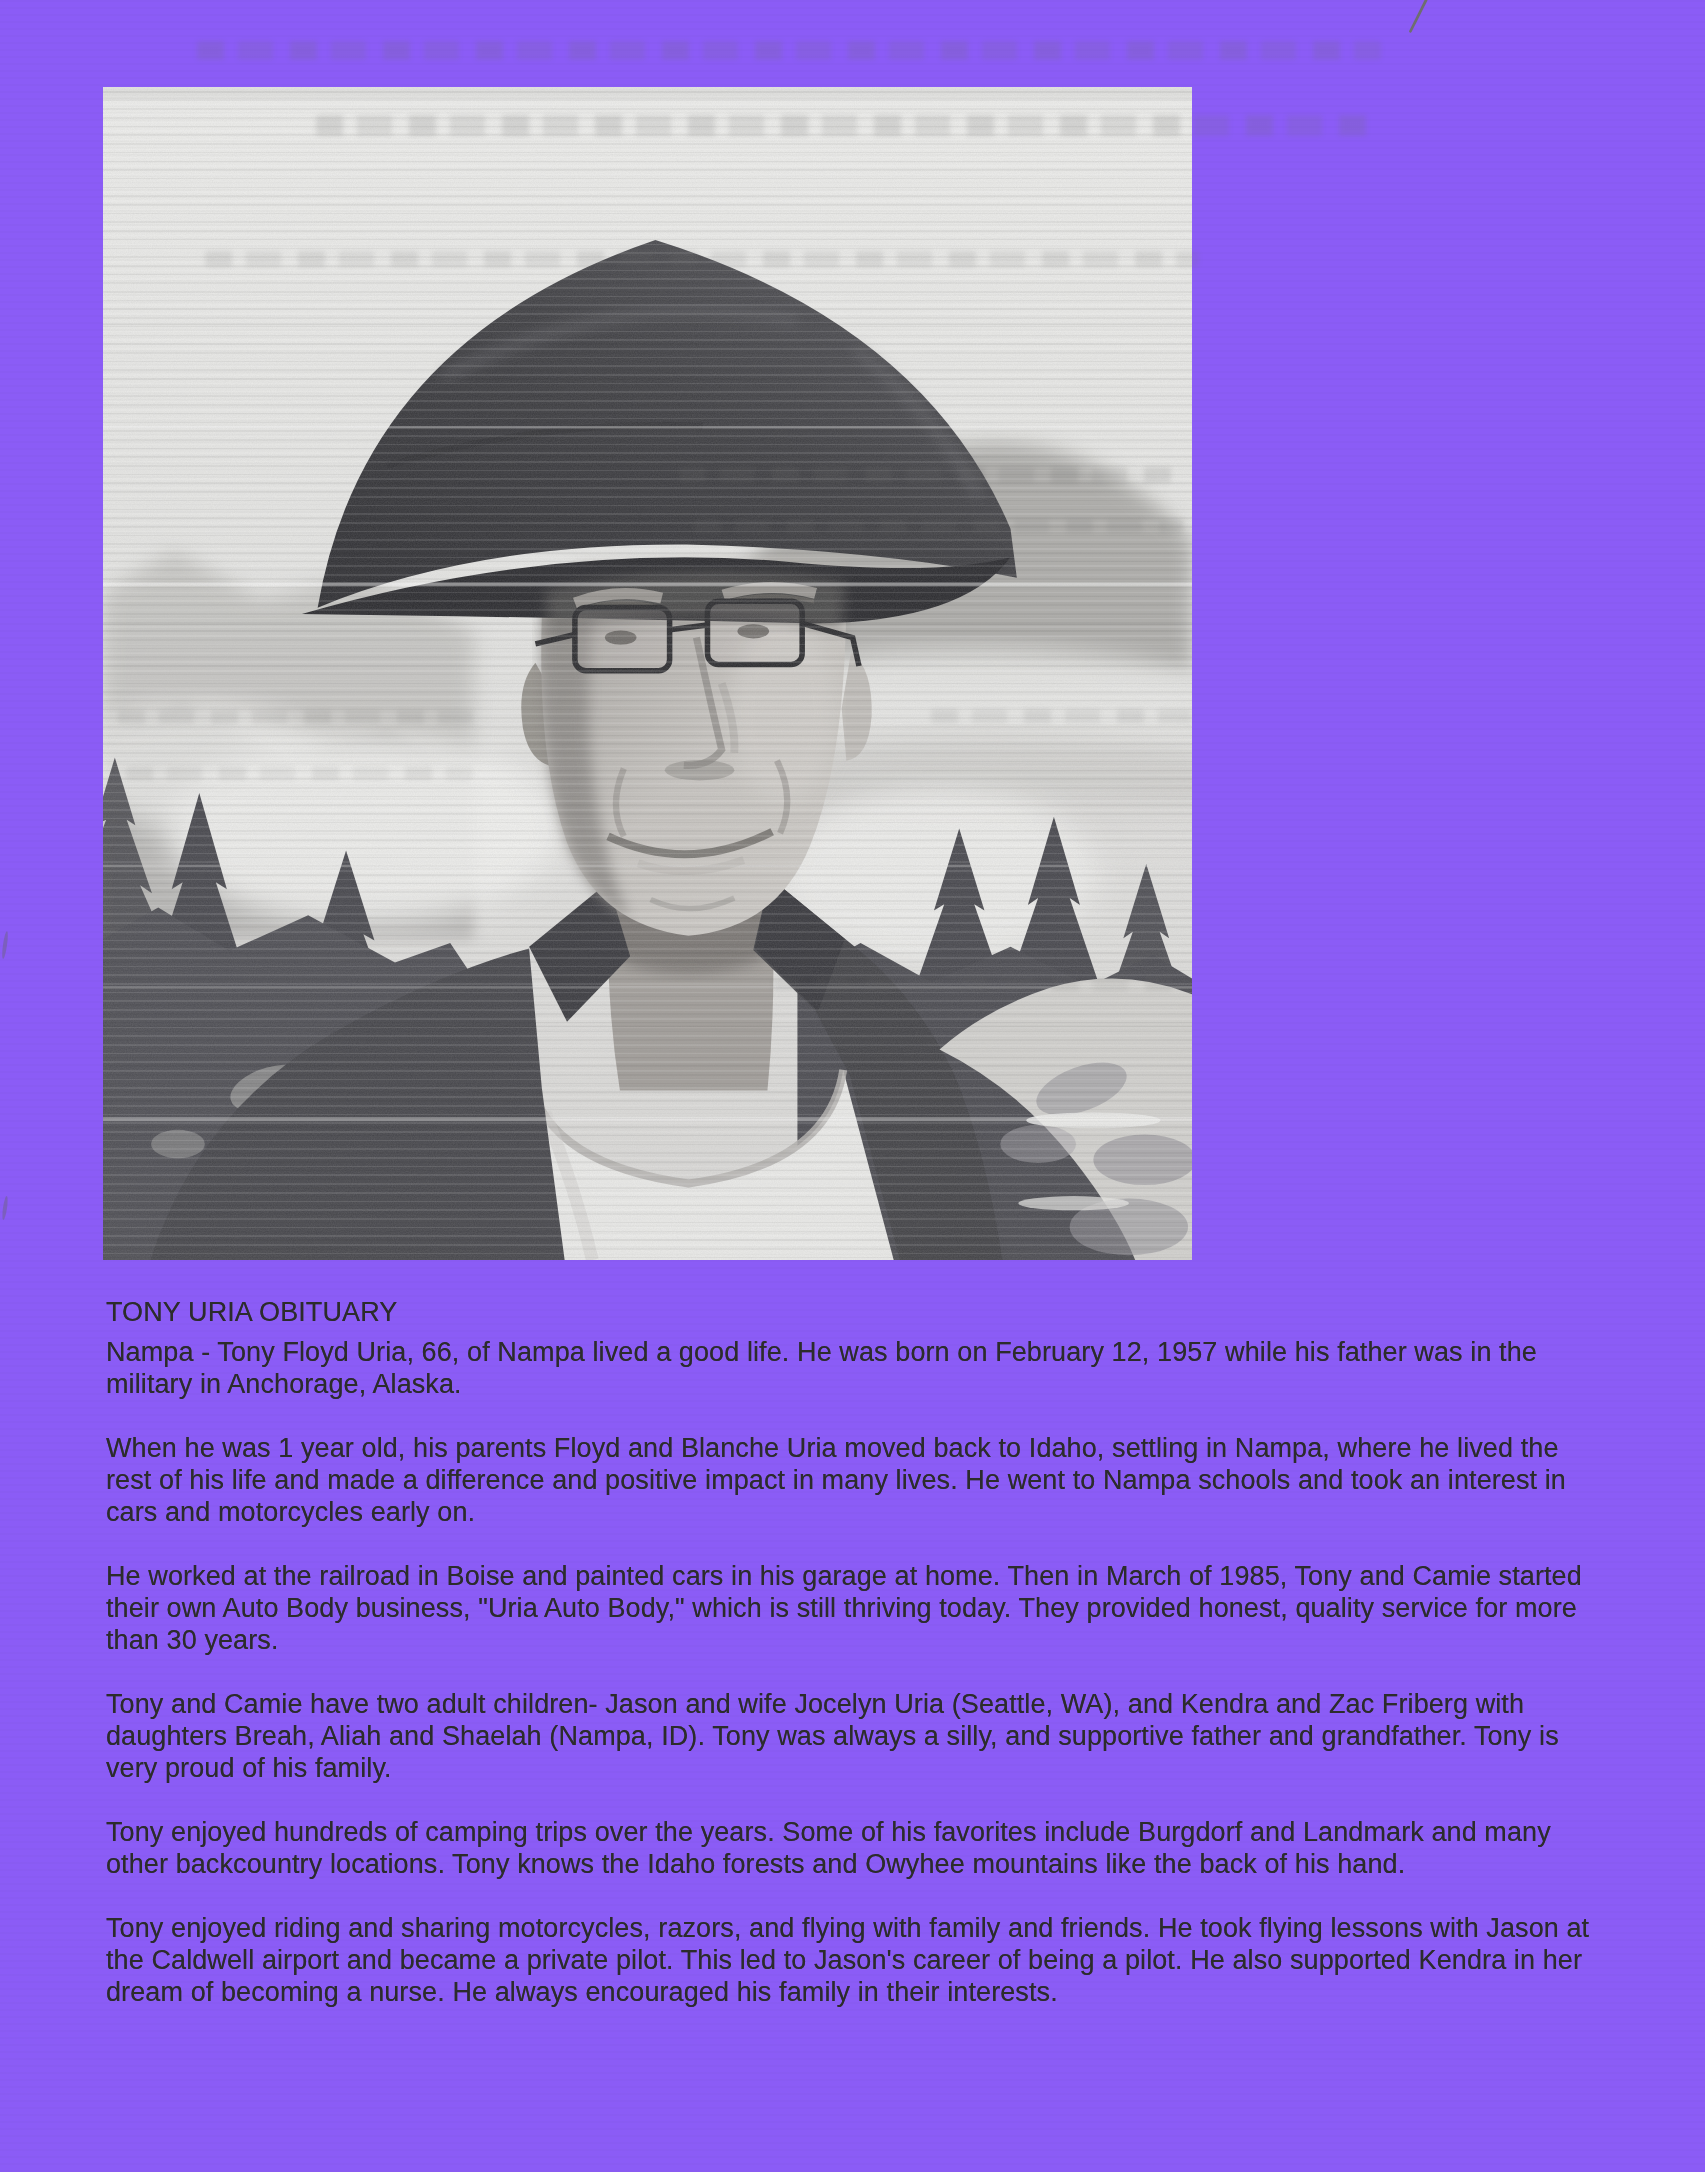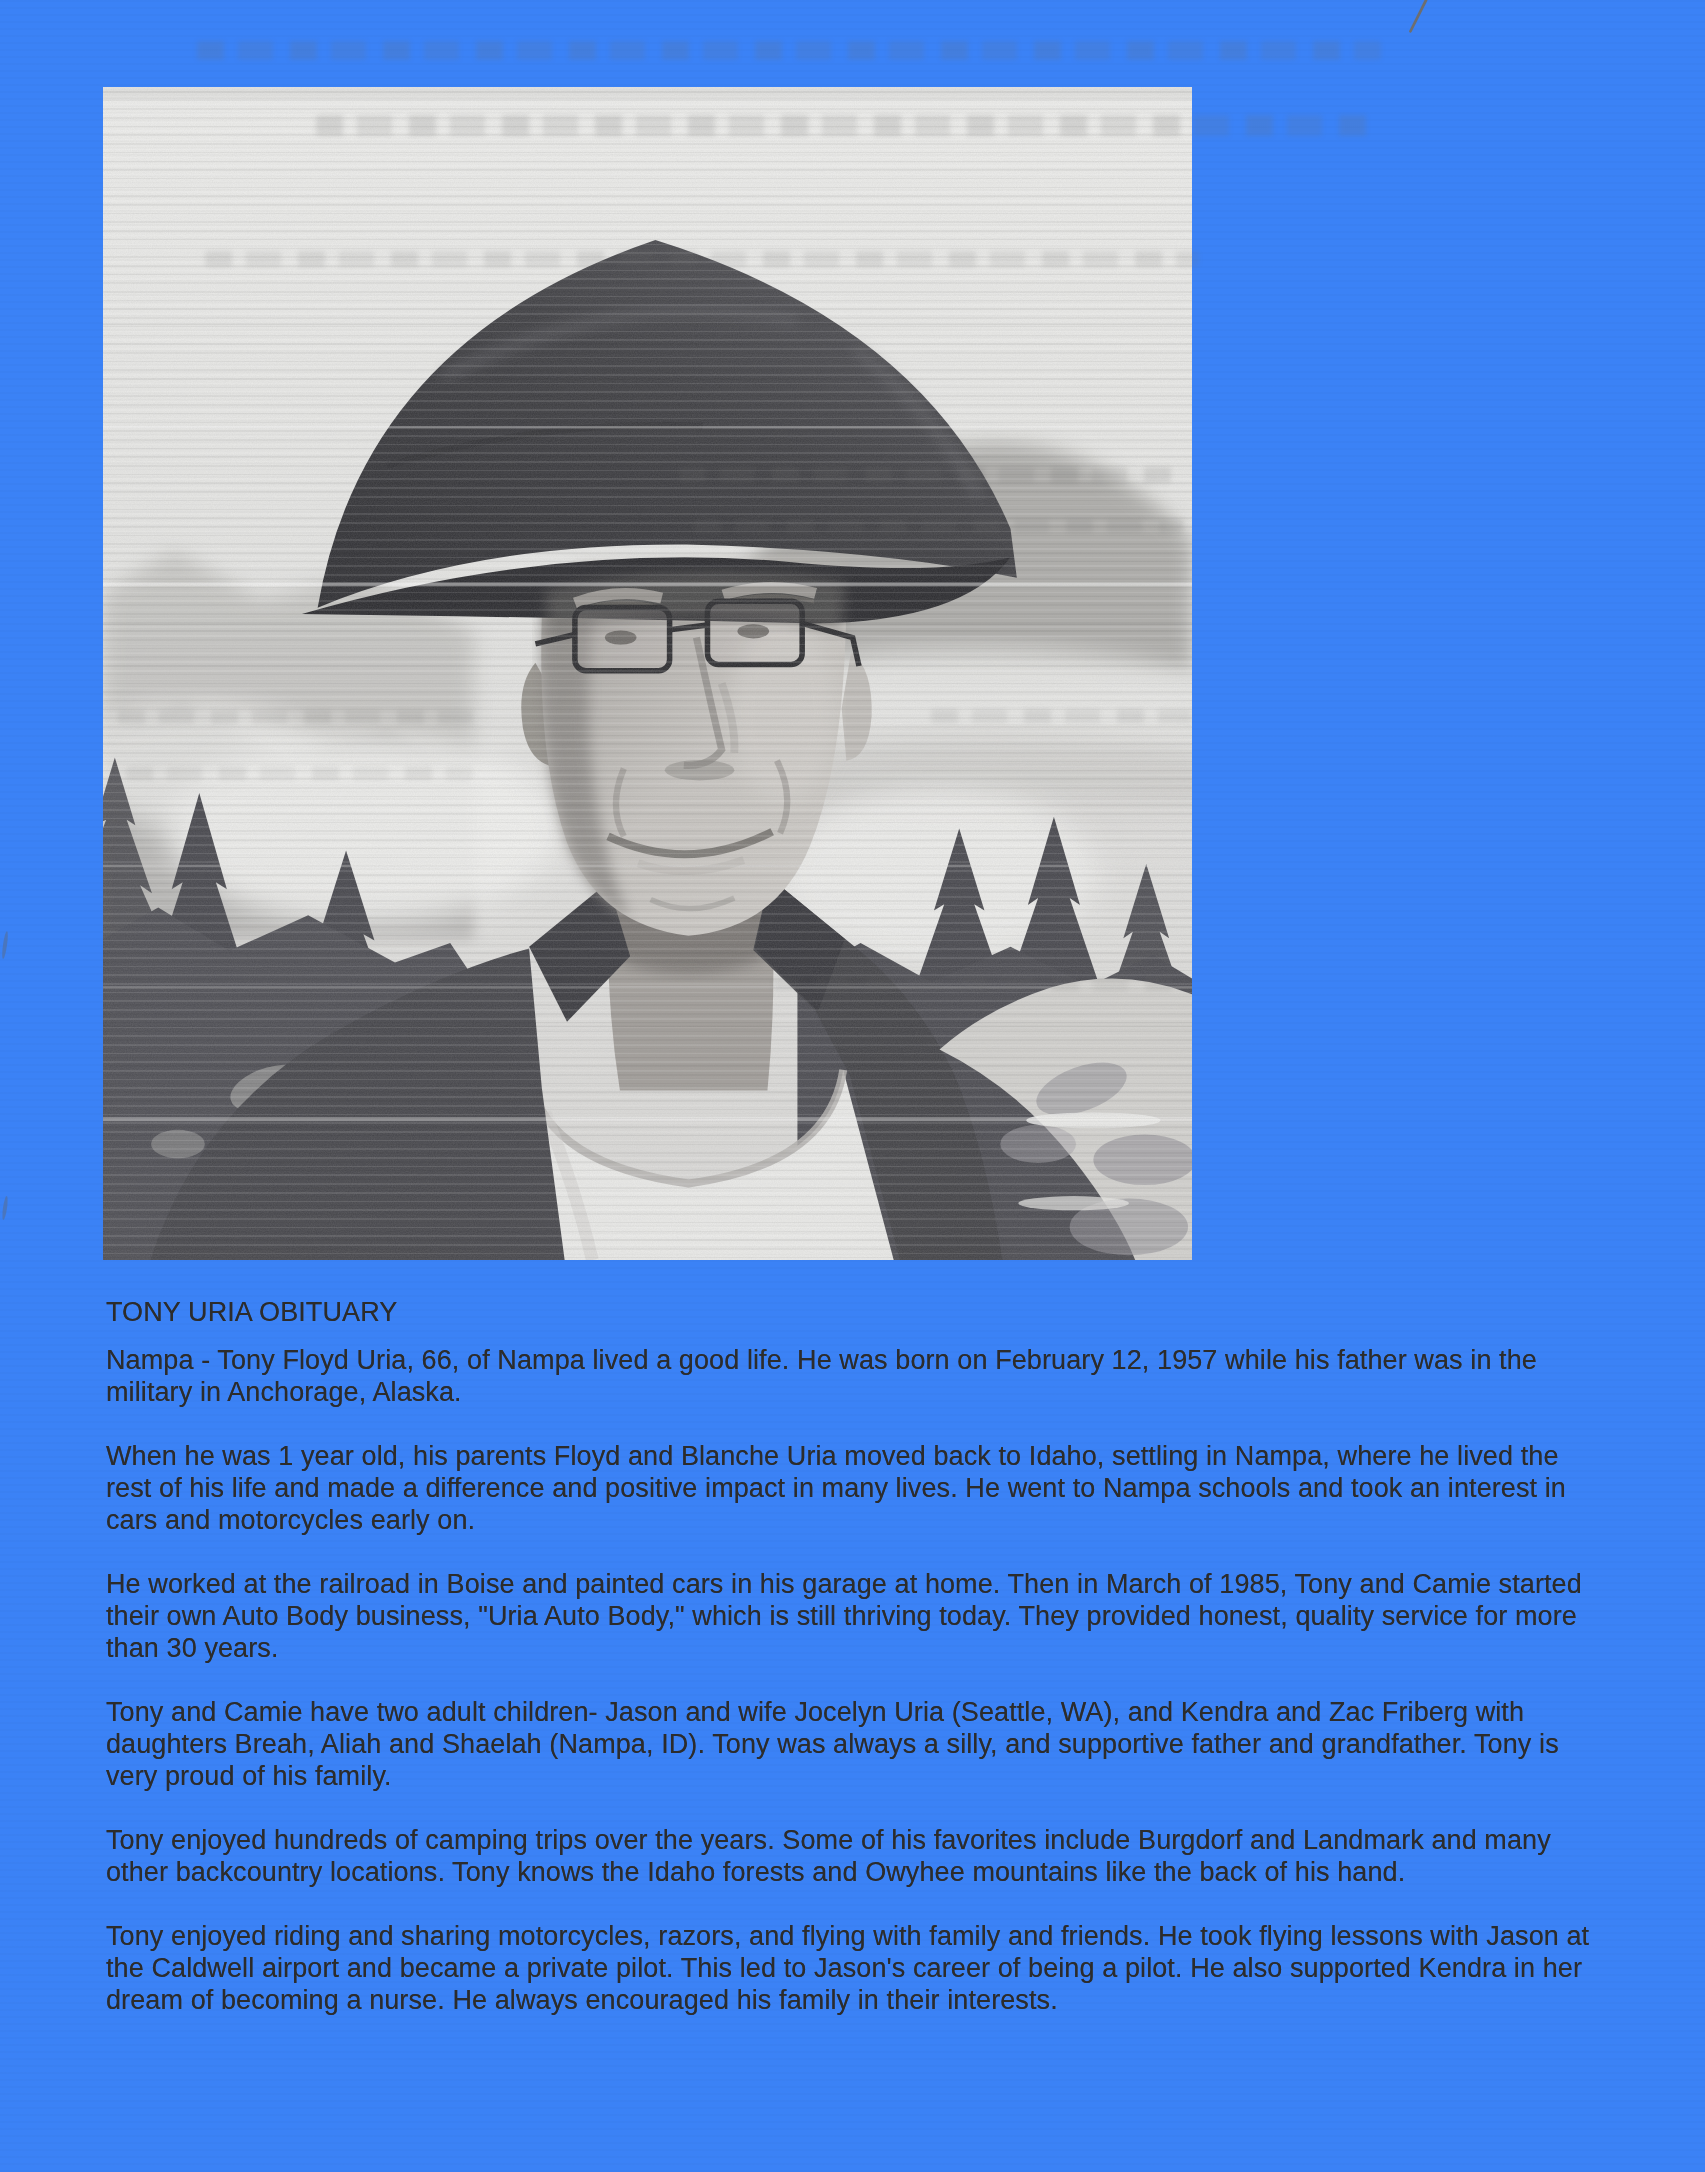--- a/index.html
+++ b/index.html
@@ -1,19 +1,19 @@
 <!DOCTYPE html>
 <html style="font-size:12.6px"><head>
 <meta charset="utf-8">
 <style>
   html,body{margin:0;padding:0;background:#9a9a9a;}
   .page{
     position:relative;
     width:1705px;height:2172px;
-    background:#3b82f6;
+    background:#8b5cf6;
     overflow:hidden;
     font-family:"Liberation Sans", sans-serif;
   }
   
   .photo-wrap{
     position:absolute;left:103px;top:87px;width:1089px;height:1173px;
   }
   .photo-wrap svg{display:block;width:100%;height:100%;}
   
   .photo-streaks{
@@ -49,21 +49,21 @@
   .pen-mark{position:absolute;left:1398px;top:0;}
   
   .obit{
     position:absolute;left:106px;top:1296px;width:1574px;
     font-size:27px;line-height:32px;color:#2c2c2c;
     letter-spacing:0.1px;
     text-shadow:0 0 0.5px rgba(44,44,44,.65);
   }
   .obit .title{margin:0;}
   .obit p{margin:0 0 32px 0;}
-  .obit p:first-of-type{margin-top:16px;}
+  .obit p:first-of-type{margin-top:8px;}
 </style>
 </head>
 <body>
 
 <div class="page">
 
   <div class="photo-wrap">
     <svg viewBox="0 0 1380 1487" preserveAspectRatio="none">
       <defs>
         <linearGradient id="skyGrad" x1="0" y1="0" x2="0" y2="1">

